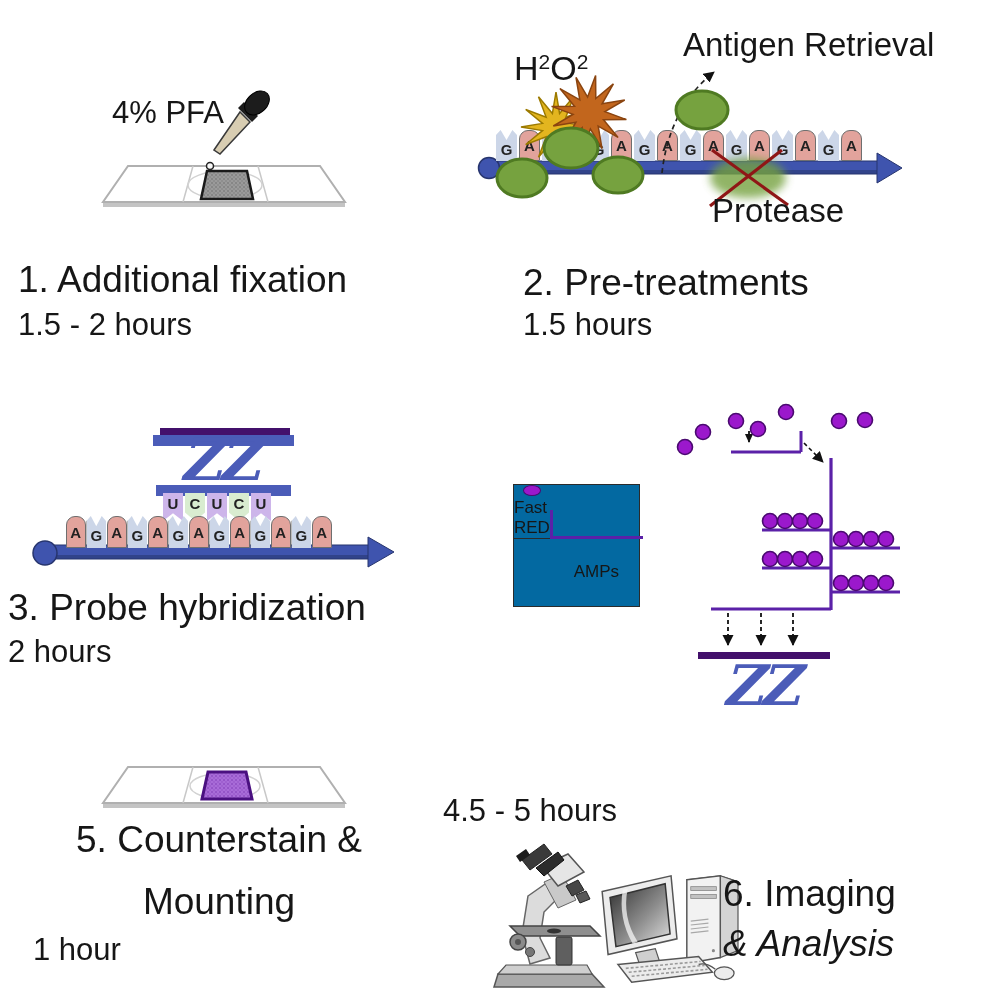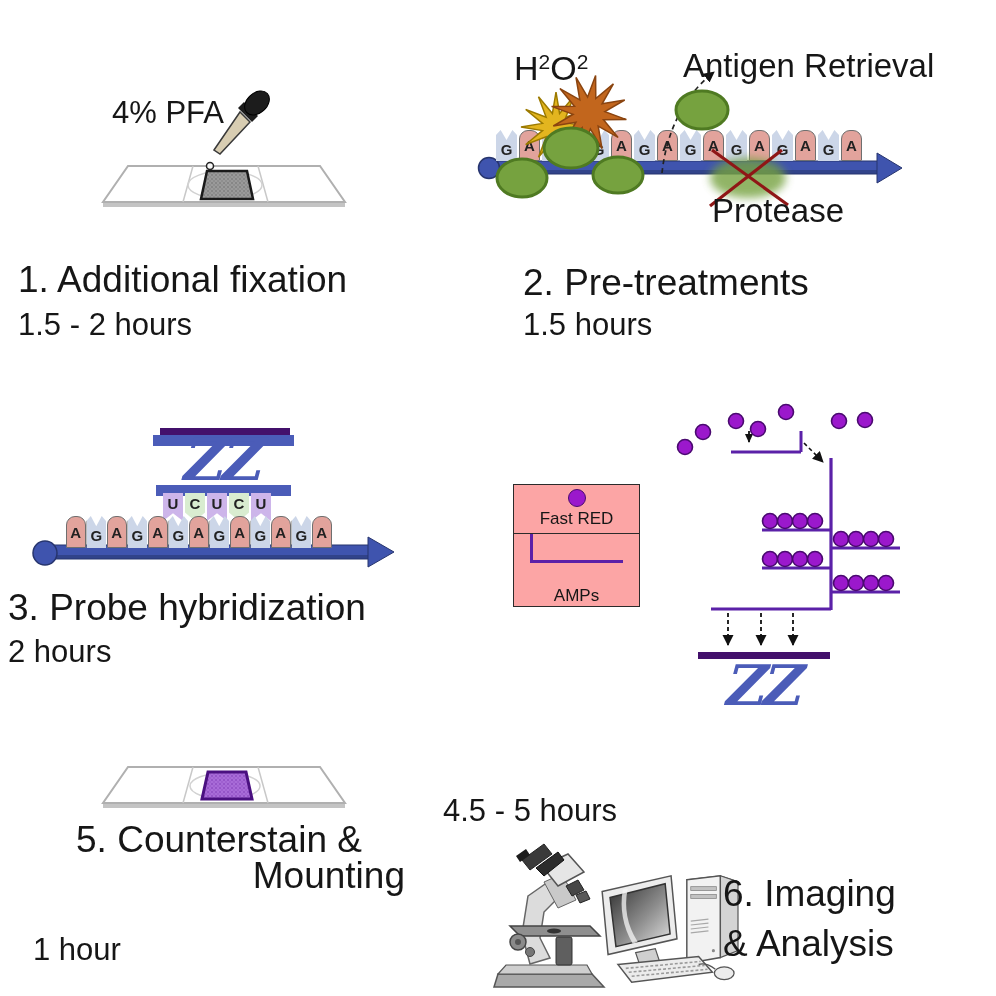--- a/index.html
+++ b/index.html
@@ -11,29 +11,29 @@
   
   .lbl{position:absolute;color:var(--text-black,#161616);z-index:4;line-height:1.08;}
   .title{font-size:37px;}
   .sub{font-size:31px;}
   .small-lbl{font-size:33px;}
   #t1{left:18px;top:260px;width:400px;}   #d1{left:18px;top:308px;width:400px;}
   #t2{left:523px;top:263px;width:355px;}  #d2{left:523px;top:308px;width:355px;}
   #t3{left:8px;top:588px;width:428px;}    #d3{left:8px;top:635px;width:428px;}
   #t4{left:443px;top:722px;width:540px;}  #d4{left:443px;top:768px;width:540px;margin-top:26px;}
   #t5a{left:33px;top:820px;width:372px;text-align:center;}
-  #t5b{left:33px;top:856px;width:372px;text-align:right;}
+  #t5b{left:33px;top:882px;width:372px;text-align:center;}
   #d5{left:33px;top:933px;width:372px;}
   #t6a{left:723px;top:874px;width:225px;text-align:left;}
-  #t6b{left:723px;top:924px;width:225px;text-align:left;}
+  #t6b{left:723px;top:924px;width:225px;text-align:left;font-style:italic;}
   #pfa-label{left:112px;top:96px;font-size:31px;}
   #h2o2-label{left:514px;top:50px;}
   #h2o2-label .base{font-size:34px;}
   #h2o2-label .sup{font-size:21px;position:relative;top:-11px;}
-  #antigen-label{left:683px;top:48px;}
+  #antigen-label{left:683px;top:27px;}
   #protease-label{left:712px;top:193px;}
 
   
   .seq{position:absolute;display:flex;z-index:2;}
   #seq2{left:496px;top:130px;gap:2px;}
   #seq2 .nt{width:21px;height:31px;}
   #seq3-target{left:66px;top:516px;gap:1px;}
   #seq3-target .nt{width:19.5px;height:32px;}
   #seq3-probe{left:163px;top:493px;gap:2px;}
   #seq3-probe .nt{width:20px;height:28px;}
@@ -53,21 +53,21 @@
   #zz4-text{left:699px;top:657px;width:130px;font-size:56px;}
   .bar{position:absolute;background:var(--probe-bar-purple);z-index:2;}
   #zz3-bar{left:160px;top:428px;width:130px;height:7px;}
   #zz4-bar{left:698px;top:652px;width:132px;height:7px;}
   .strip{position:absolute;background:var(--probe-blue);z-index:2;}
   #zz3-top{left:153px;top:435px;width:141px;height:11px;}
   #zz3-bottom{left:156px;top:485px;width:135px;height:11px;}
 
   
   #legend{position:absolute;left:513px;top:484px;width:127px;height:123px;box-sizing:border-box;
-          border:1.7px solid #2b2b2b;background:#fca5a5;z-index:2;display:flex;flex-direction:column;}
+          border:1.7px solid #2b2b2b;background:#0369a1;z-index:2;display:flex;flex-direction:row;}
   .leg-cell{display:flex;flex-direction:column;align-items:center;justify-content:center;}
   .leg-cell.top{height:53px;border-bottom:1.7px solid #2b2b2b;}
   .leg-cell.bot{flex:1;gap:19px;}
   .leg-dot{width:16px;height:16px;border-radius:50%;background:var(--dot-purple);
            border:1.6px solid var(--dot-outline);margin-bottom:2px;}
   .leg-l{width:90px;height:26px;border-left:3.5px solid var(--amp-purple);
          border-bottom:3.5px solid var(--amp-purple);margin-bottom:4px;}
   .leg-lbl{font-size:17px;color:#161616;}
 </style>
 </head>

